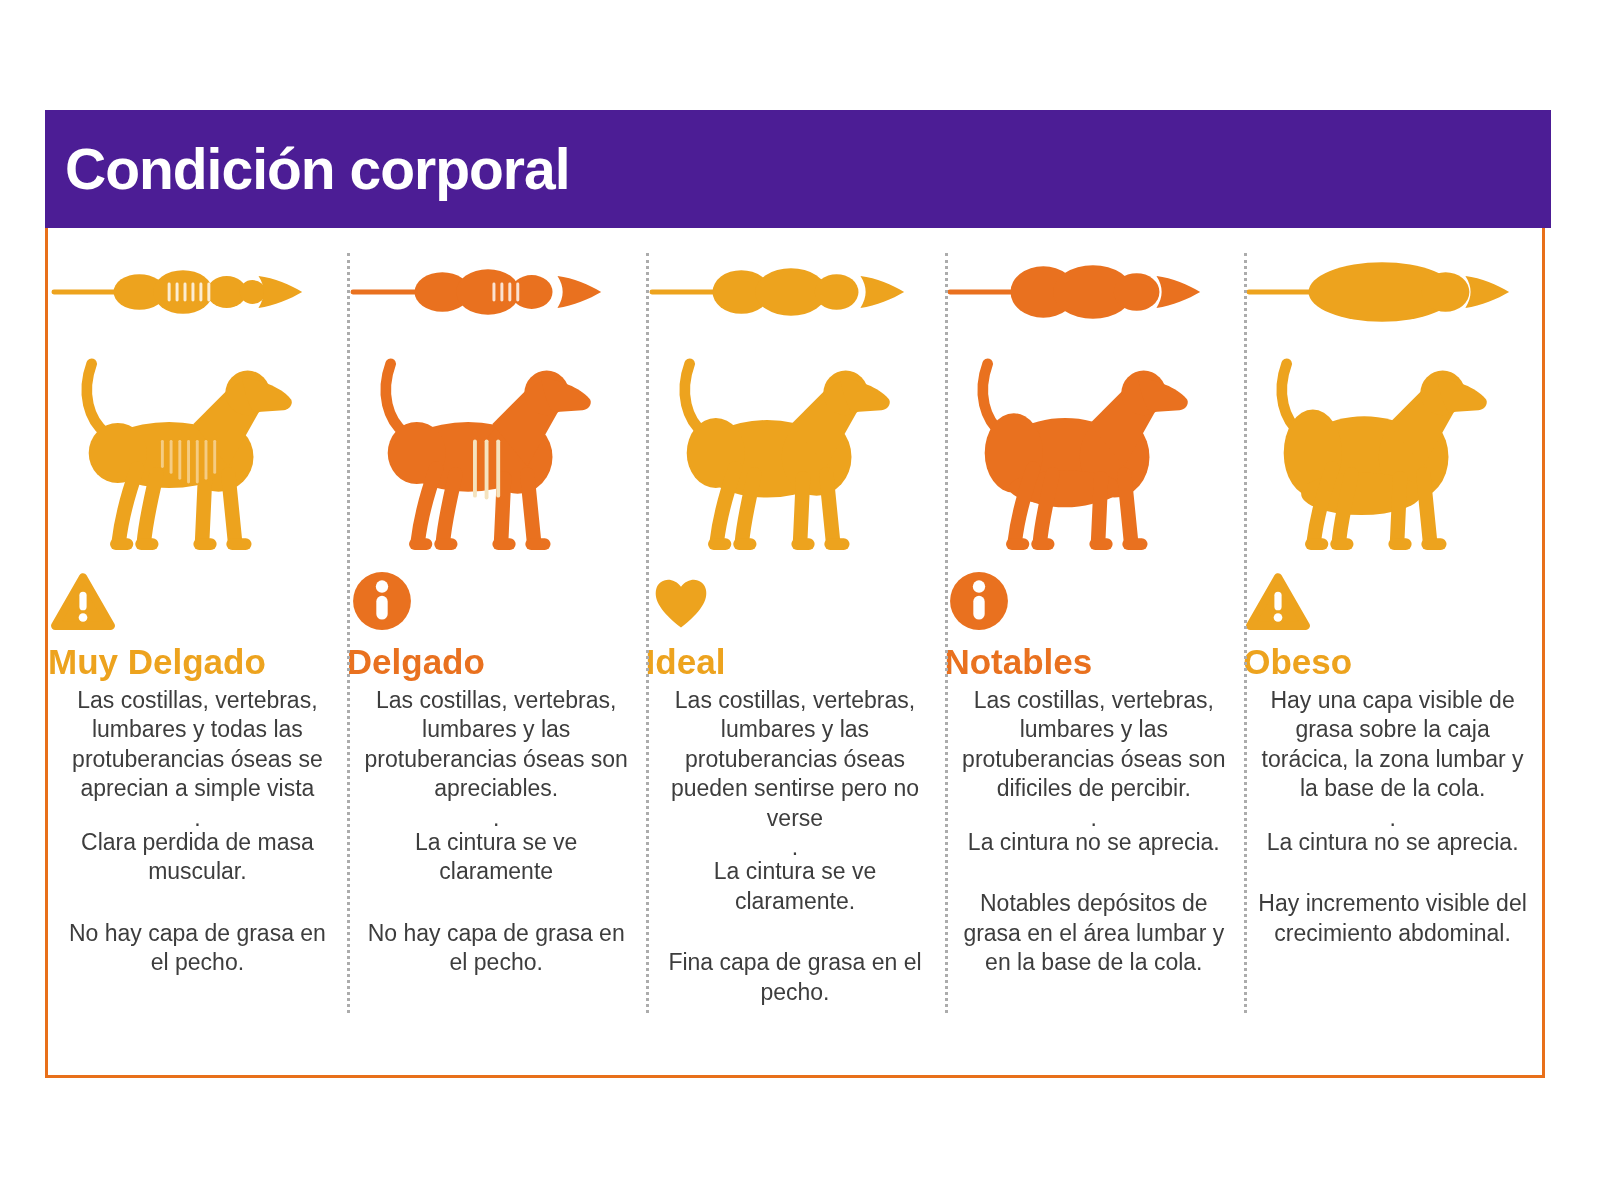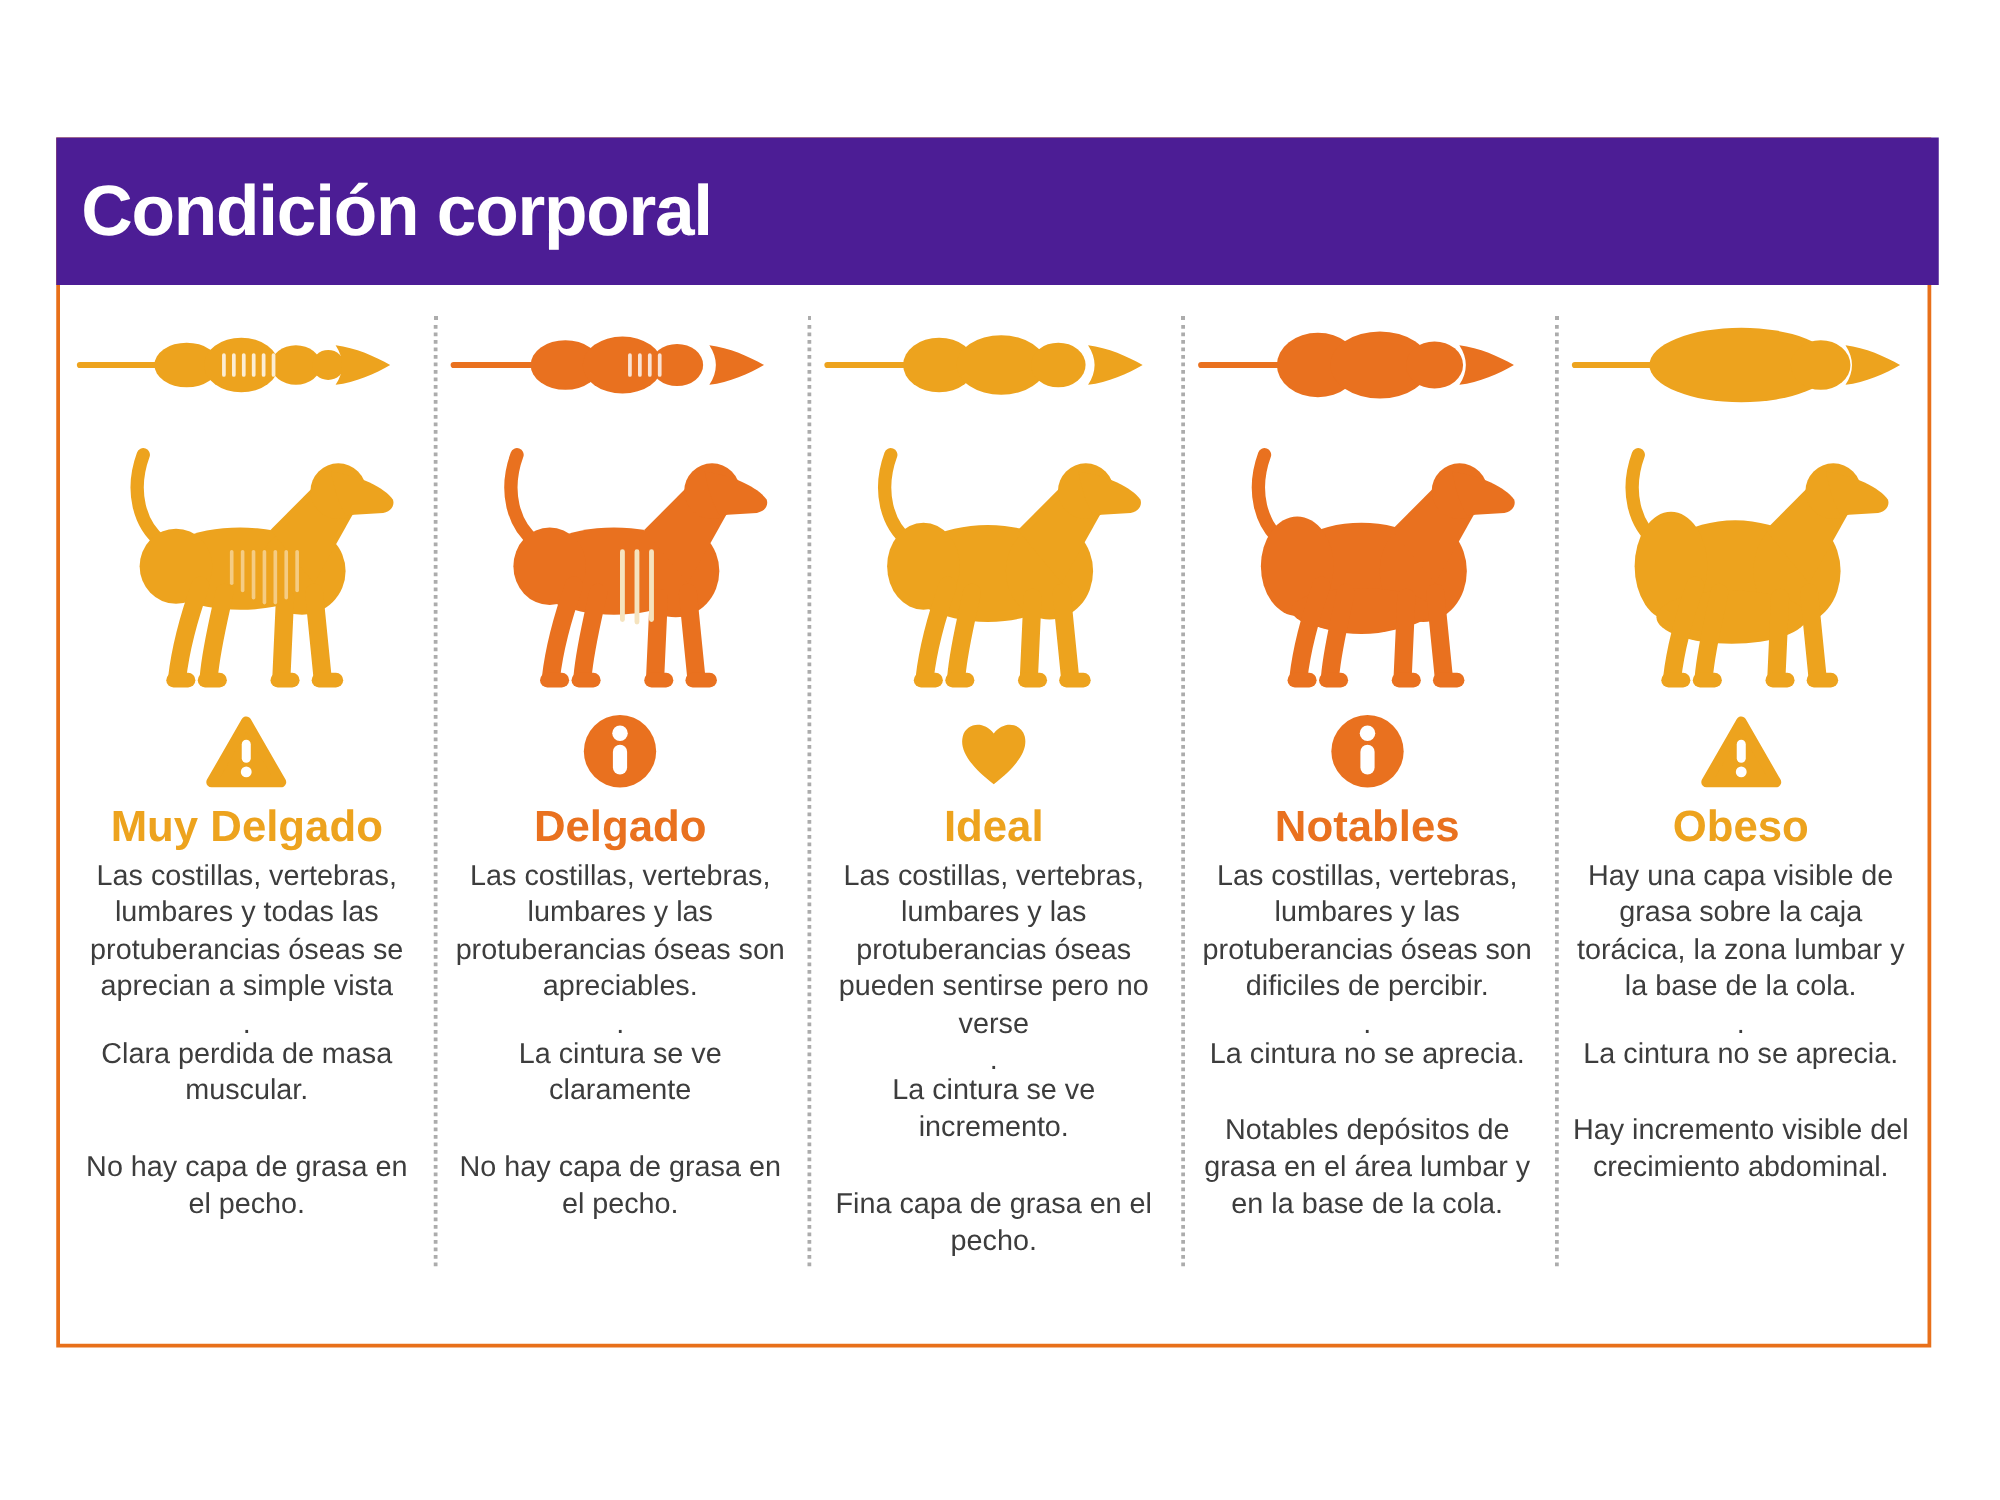--- a/index.html
+++ b/index.html
@@ -16,21 +16,21 @@
   }
   .header h1 {
     color:#ffffff; font-size:57px; font-weight:bold; letter-spacing:-1px;
     padding-left:20px;
   }
   .cols {
     position:absolute; left:0; top:115px; width:1494px; height:850px;
     display:flex; flex-direction:row;
   }
   .col {
-    width:20%; display:flex; flex-direction:column; align-items:center;
+    width:20%; display:flex; flex-direction:column; 
     position:relative;
   }
   .divider {
     position:absolute; top:140px; width:0; height:760px;
     border-left:3px dotted #ACACAC;
   }
   .d1{left:299px;} .d2{left:598px;} .d3{left:897px;} .d4{left:1196px;}
 
   .topview { width:278px; height:84px; margin-top:22px; }
   .dog     { width:252px; height:206px; margin-top:16px; }
@@ -185,21 +185,21 @@
         </svg>
       <div class="icon">
           <svg viewBox="0 0 60 56">
             <path d="M30,52 C12,38 5,27 7.5,17 C10,8 22,5 30,15 C38,5 50,8 52.5,17 C55,27 48,38 30,52 Z" fill="#EDA31E"></path>
           </svg>
         </div>
       <div class="title" style="color: rgb(237, 163, 30);">Ideal</div>
       <div class="desc">
         <p>Las costillas, vertebras, lumbares y  las protuberancias óseas pueden sentirse pero no verse</p>
         <p class="p-dot">.</p>
-        <p>La cintura se ve incremento.</p>
+        <p>La cintura se ve claramente.</p>
         <p class="p-last">Fina capa de grasa en el pecho.</p>
       </div>
     </div>
 
     <div class="col">
       <svg class="topview" viewBox="0 0 280 84">
           <line x1="6" y1="42" x2="72" y2="42" stroke="#E9711F" stroke-width="5" stroke-linecap="round"></line>
           <ellipse cx="100" cy="42" rx="33" ry="26" fill="#E9711F"></ellipse>
           <ellipse cx="150" cy="42" rx="40" ry="27" fill="#E9711F"></ellipse>
           <ellipse cx="194" cy="42" rx="23" ry="19" fill="#E9711F"></ellipse>

